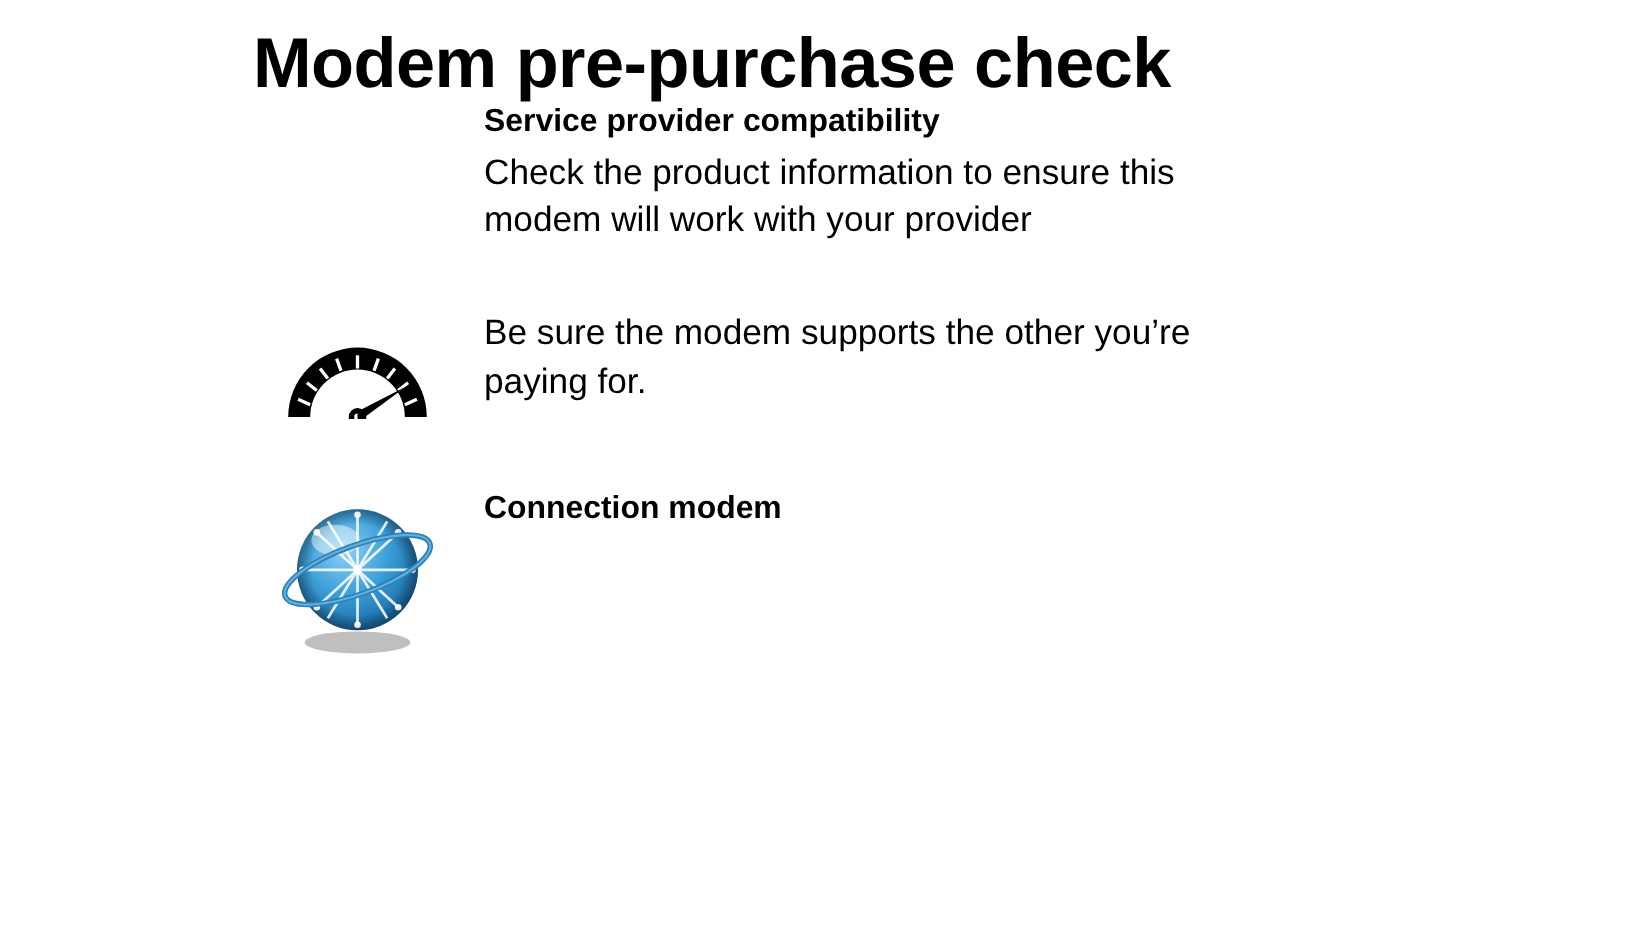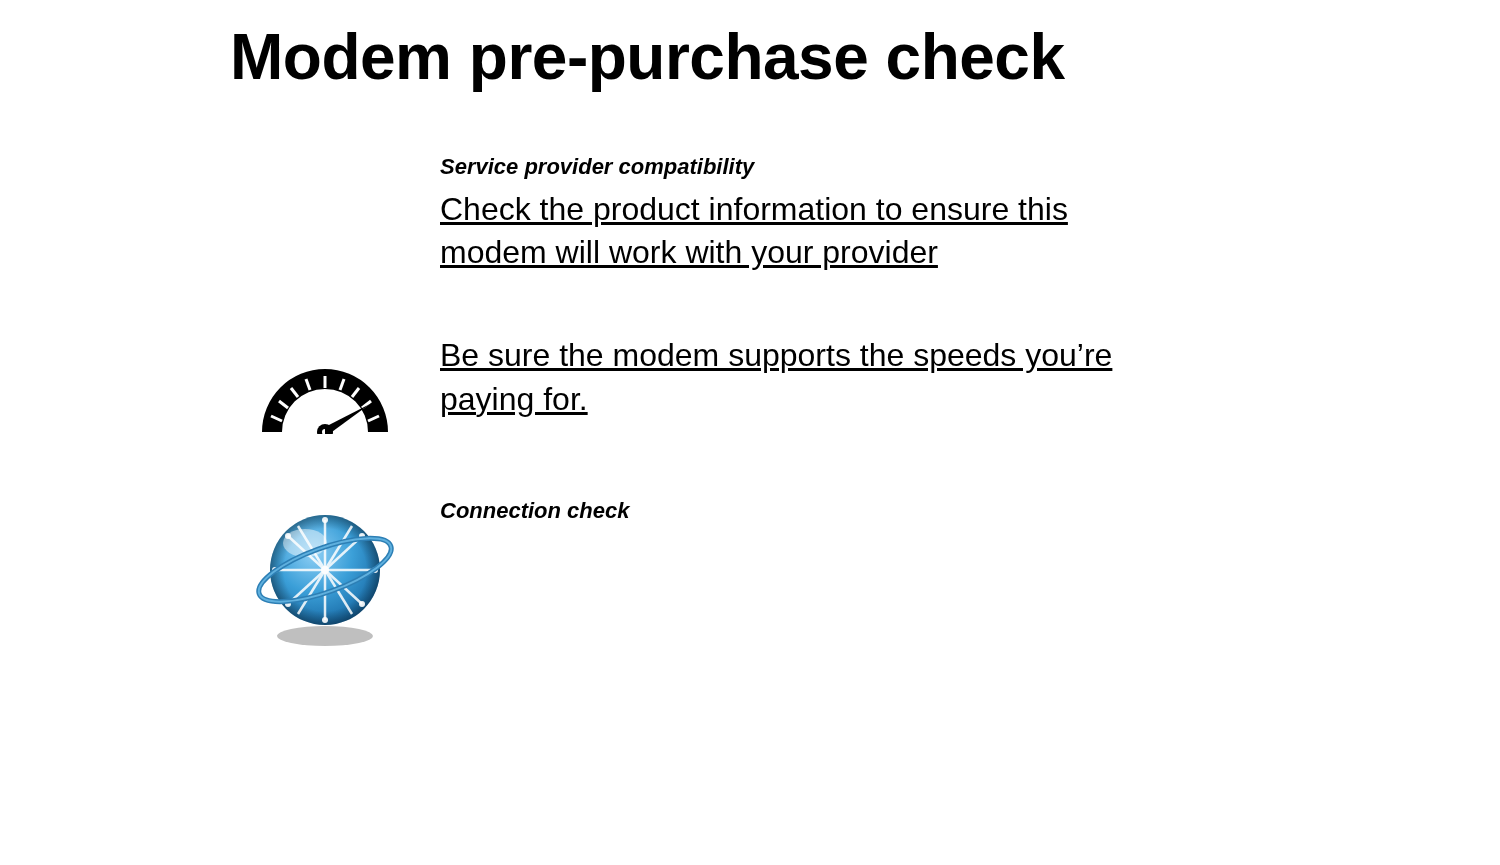--- a/index.html
+++ b/index.html
@@ -12,49 +12,46 @@
       font-family: Arial, Helvetica, sans-serif;
       width: 1500px;
       height: 865px;
       color: #000000;
       padding: 20px 0 0 0;
     }
     .page-title {
       font-size: 64px;
       font-weight: bold;
       margin-left: 230px;
-      margin-bottom: 60px;
       letter-spacing: -0.5px;
     }
     .section {
       display: flex;
       align-items: flex-start;
       margin-bottom: 60px;
     }
     .icon-col {
       width: 440px;
       display: flex;
       justify-content: flex-end;
       padding-right: 40px;
       padding-top: 10px;
     }
     .text-col {
       flex: 1;
     }
     .section-heading {
-      font-size: 22px;
+      font-size: 29px;
       font-weight: bold;
       margin-bottom: 8px;
-      font-style: italic;
     }
     .section-body {
       font-size: 32px;
       line-height: 1.35;
       max-width: 720px;
-      text-decoration: underline;
     }
     .speedometer-icon svg {
       width: 150px;
       height: 80px;
     }
     .globe-icon svg {
       width: 150px;
       height: 150px;
     }
     .section-2 .icon-col {
@@ -91,21 +88,21 @@
         <line x1="109" y1="34" x2="102" y2="43" stroke="#ffffff" stroke-width="3"></line>
         <line x1="121" y1="47" x2="112" y2="54" stroke="#ffffff" stroke-width="3"></line>
         <line x1="129" y1="62" x2="118" y2="67" stroke="#ffffff" stroke-width="3"></line>
         <circle cx="75" cy="78" r="8" fill="#000000"></circle>
         <circle cx="75" cy="78" r="3" fill="#ffffff"></circle>
         <polygon points="75,73 120,50 75,83" fill="#000000"></polygon>
       </svg>
     </span>
   </div>
   <div class="text-col">
-    <p class="section-body">Be sure the modem supports the speeds you’re paying for.</p>
+    <p class="section-body">Be sure the modem supports the other you’re paying for.</p>
   </div>
 </div>
 
 <div class="section section-3">
   <div class="icon-col">
     <span class="globe-icon">
       <svg viewBox="0 0 150 150">
         <defs>
           <radialGradient id="globeGrad" cx="40%" cy="35%" r="70%">
             <stop offset="0%" stop-color="#8ecff5"></stop>
@@ -139,15 +136,15 @@
           <circle cx="75" cy="122" r="3"></circle>
           <circle cx="25" cy="72" r="3"></circle>
           <circle cx="125" cy="72" r="3"></circle>
         </g>
         <ellipse cx="75" cy="72" rx="70" ry="22" fill="none" stroke="#2d7fb5" stroke-width="5" transform="rotate(-20 75 72)"></ellipse>
         <ellipse cx="75" cy="72" rx="70" ry="22" fill="none" stroke="#5fb0de" stroke-width="2" transform="rotate(-20 75 72)"></ellipse>
       </svg>
     </span>
   </div>
   <div class="text-col">
-    <h2 class="section-heading">Connection check</h2>
+    <h2 class="section-heading">Connection modem</h2>
   </div>
 </div>
 
 </body></html>

